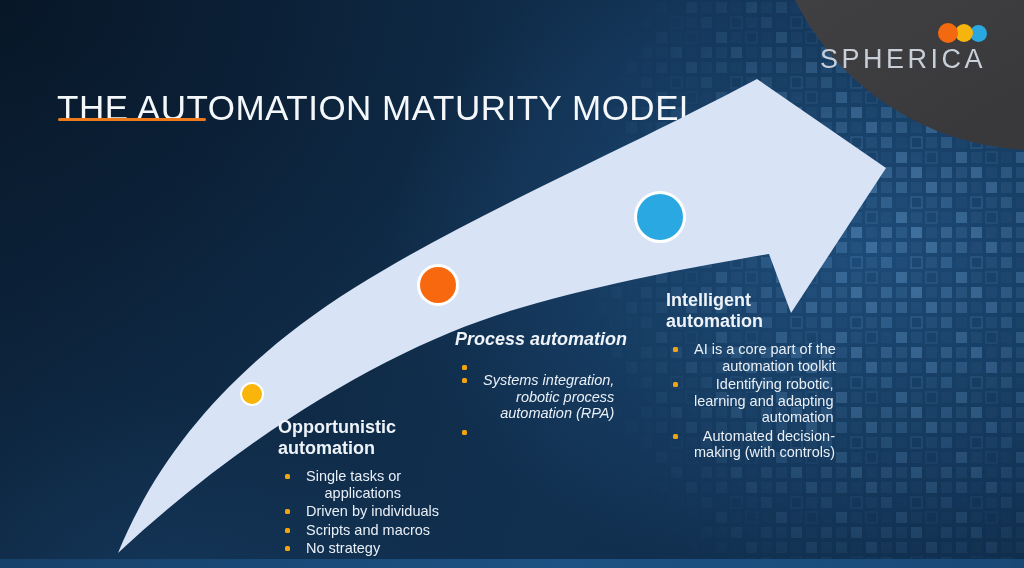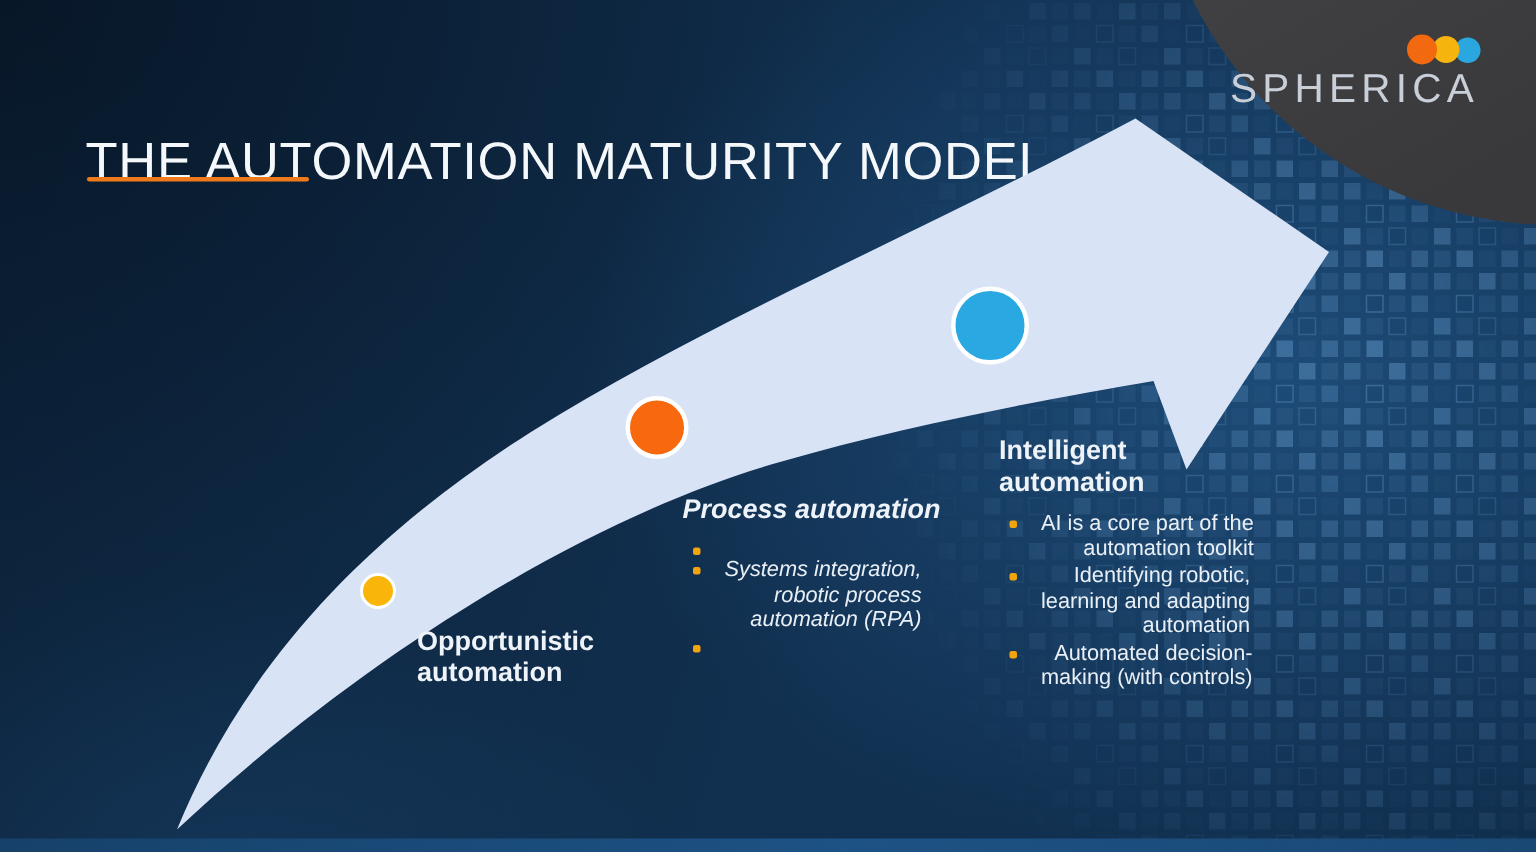--- a/index.html
+++ b/index.html
@@ -144,20 +144,39 @@
              Z" fill="#d9e3f6"></path>
   </svg>
 
   <div class="marker m1" style="background:#f9b509"></div>
   <div class="marker m2" style="background:#f8690f"></div>
   <div class="marker m3" style="background:#29a8e1"></div>
 
   <div class="stage s1">
     <h3>Opportunistic
 automation</h3>
+    <ul>
+      <li>
+        <span class="bullet" style="background:#f2a40e"></span>
+        <span class="li-text">Single tasks or
+applications</span>
+      </li>
+      <li>
+        <span class="bullet" style="background:#f2a40e"></span>
+        <span class="li-text">Driven by individuals</span>
+      </li>
+      <li>
+        <span class="bullet" style="background:#f2a40e"></span>
+        <span class="li-text">Scripts and macros</span>
+      </li>
+      <li>
+        <span class="bullet" style="background:#f2a40e"></span>
+        <span class="li-text">No strategy</span>
+      </li>
+    </ul>
   </div>
 
   <div class="stage s2">
     <h3>Process automation</h3>
     <ul>
       <li>
         <span class="bullet" style="background:#f2a40e"></span>
       </li>
       <li>
         <span class="bullet" style="background:#f2a40e"></span>

